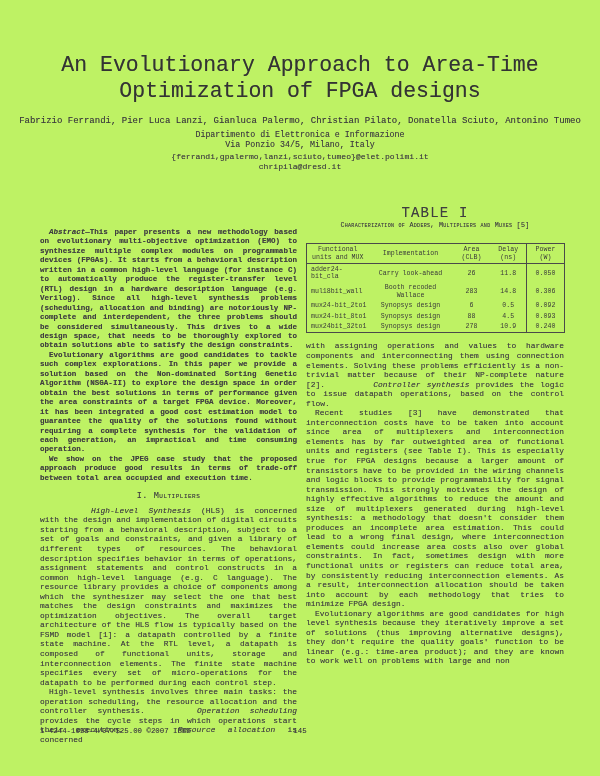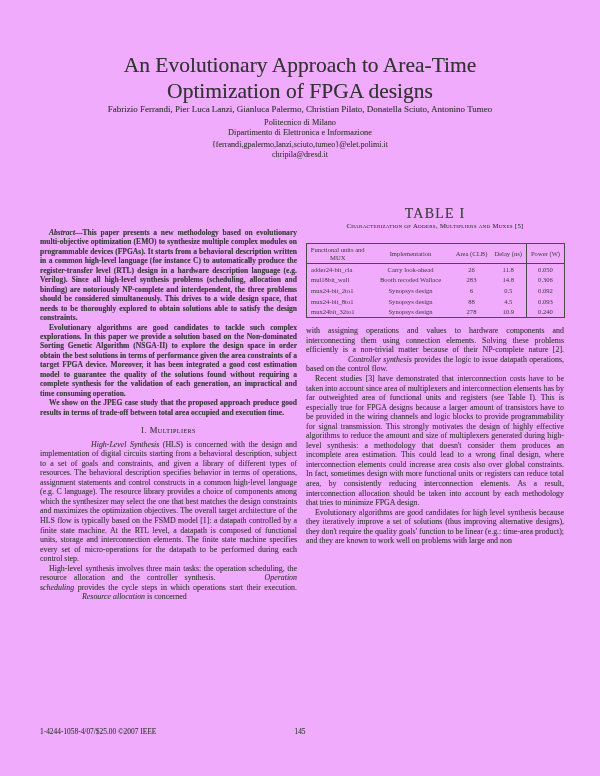--- a/index.html
+++ b/index.html
@@ -1,26 +1,26 @@
 <!DOCTYPE html>
 <html><head>
 <meta charset="utf-8">
 <title>Scanned Paper Page</title>
 <style>
   html,body { margin:0; padding:0; background:#ffffff; }
   .page {
     position:relative; width:600px; height:776px; margin:0 auto;
-    background:#f0abfc; overflow:hidden;
-    font-family:Liberation Serif, serif; color:#3f3f3f;
+    background:#bef264; overflow:hidden;
+    font-family:Liberation Mono, monospace; color:#3f3f3f;
     text-shadow:0 0 0.6px rgba(80,80,80,0.55);
   }
   
   .head { position:absolute; top:52px; left:0; width:100%; text-align:center; }
   .title { font-size:21.5px; font-weight:normal; line-height:26px; color:#333; margin:0; }
-  .authors { font-size:9px; color:#3b3b3b; }
+  .authors { font-size:9px; margin-top:12px; color:#3b3b3b; }
   .affil  { font-size:8.3px; line-height:10.2px; margin-top:4px; }
   .affil div { margin:0; }
   .emails { font-size:8.1px; line-height:10px; margin-top:2px; }
   
   .col { position:absolute; font-size:7.9px; line-height:9.55px; text-align:justify; }
   .col-left  { left:40px;  top:219px; width:257px;margin-top:9px; }
   .col-right { left:306px; top:209px; width:258px; }
   .par { text-indent:9px; margin:0; }
   .abstract { font-weight:bold; font-size:7.55px; line-height:9.45px; }
   .abstract .lead { font-style:italic; }
@@ -52,22 +52,22 @@
 
 <div class="page">
 
   <div class="head">
     <h1 class="title">
       <span>An Evolutionary Approach to Area-Time</span><br>
       <span>Optimization of FPGA designs</span>
     </h1>
     <div class="authors">Fabrizio Ferrandi, Pier Luca Lanzi, Gianluca Palermo, Christian Pilato, Donatella Sciuto, Antonino Tumeo</div>
     <div class="affil">
-      <div>Politecnico di Milano</div>
       <div>Dipartimento di Elettronica e Informazione</div>
+      <div>Via Ponzio 34/5, Milano, Italy</div>
     </div>
     <div class="emails">
       <div>{ferrandi,gpalermo,lanzi,sciuto,tumeo}@elet.polimi.it</div>
       <div>chripila@dresd.it</div>
     </div>
   </div>
 
   <div class="col col-left">
     <div class="abstract">
       <p class="par"><span class="lead">Abstract</span><span>—This paper presents a new methodology based on evolutionary multi-objective optimization (EMO) to synthesize multiple complex modules on programmable devices (FPGAs). It starts from a behavioral description written in a common high-level language (for instance C) to automatically produce the register-transfer level (RTL) design in a hardware description language (e.g. Verilog). Since all high-level synthesis problems (scheduling, allocation and binding) are notoriously NP-complete and interdependent, the three problems should be considered simultaneously. This drives to a wide design space, that needs to be thoroughly explored to obtain solutions able to satisfy the design constraints.</span></p>

